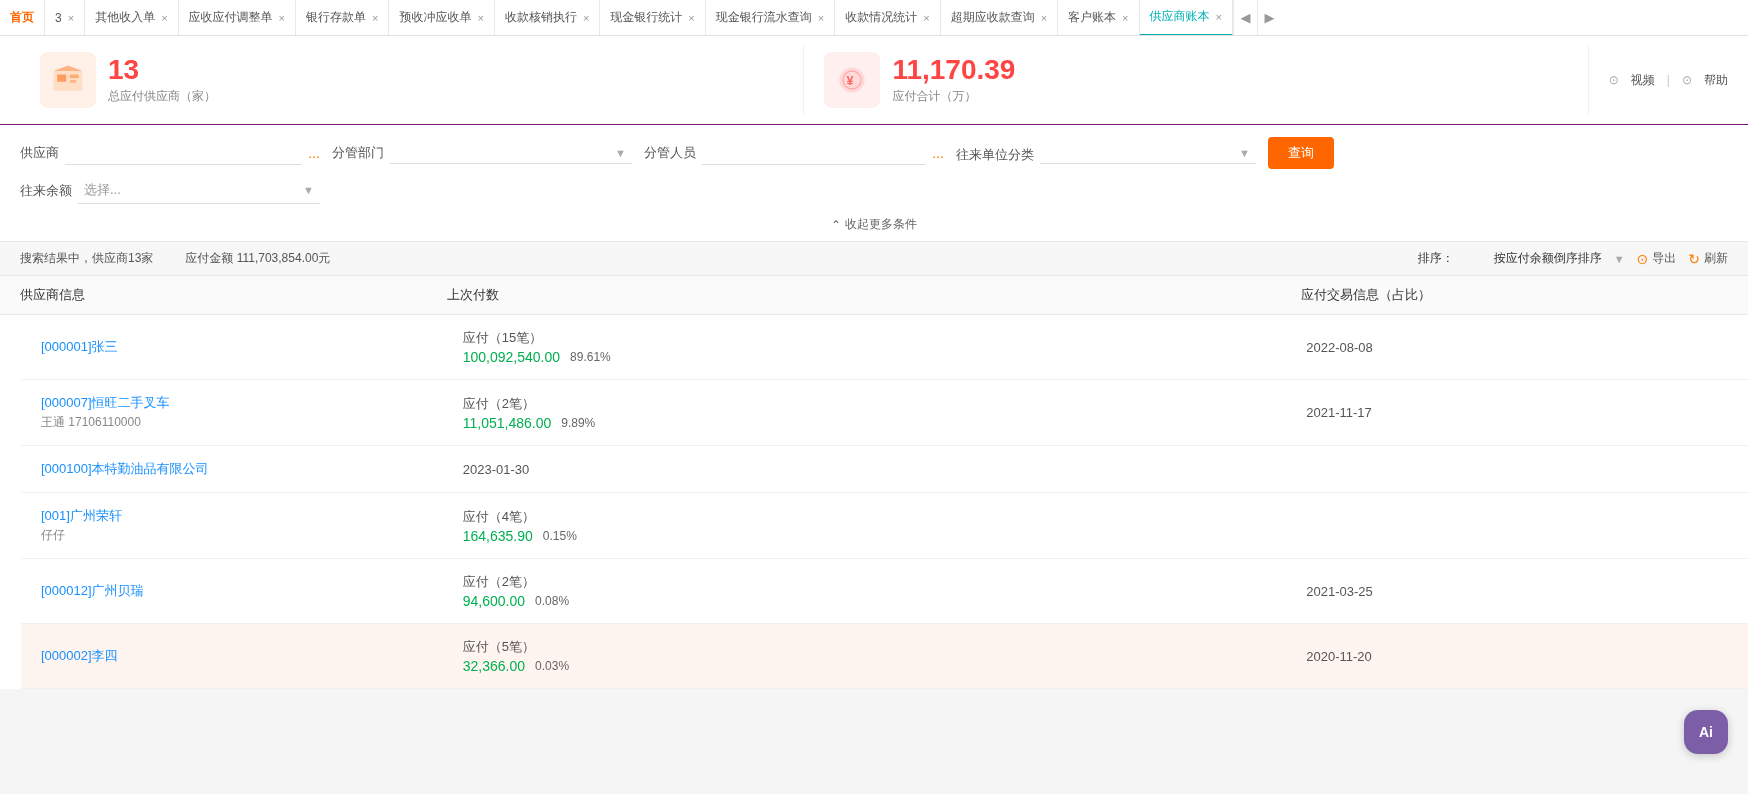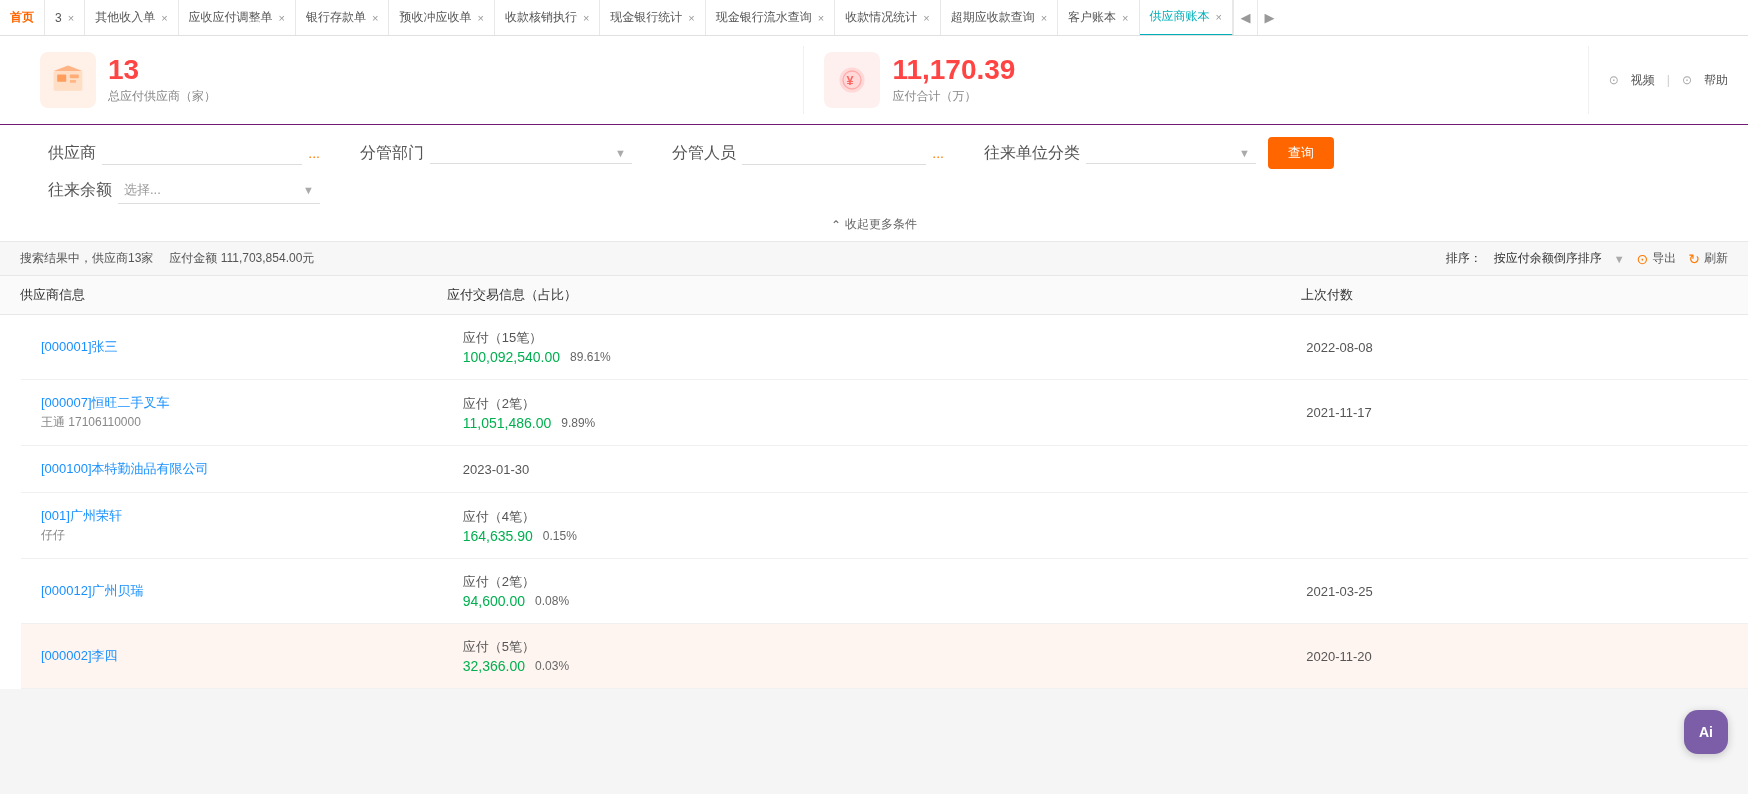--- a/index.html
+++ b/index.html
@@ -88,21 +88,21 @@
       align-items: center;
       gap: 12px;
       margin-bottom: 8px;
     }
     .filter-item {
       display: flex;
       align-items: center;
       gap: 6px;
       flex: 1;
     }
-    .filter-label { font-size: 16px; color: #555; white-space: nowrap; flex-shrink: 0; margin-left: 28px; }
+    .filter-label { font-size: 13px; color: #555; white-space: nowrap; flex-shrink: 0; }
     .filter-input {
       flex: 1;
       border: none;
       border-bottom: 1px solid #ddd;
       padding: 4px 6px;
       font-size: 13px;
       outline: none;
       color: #999;
       background: transparent;
       min-width: 0;
@@ -149,24 +149,24 @@
     .results-bar {
       display: flex;
       align-items: center;
       justify-content: space-between;
       background: #f7f7f7;
       padding: 8px 20px;
       border-bottom: 1px solid #e8e8e8;
       font-size: 12px;
       color: #555;
     }
-    .results-left { display: flex; gap: 16px; align-items: center; }
+    .results-left { display: flex; gap: 32px; align-items: center; }
     .results-right { display: flex; align-items: center; gap: 12px; }
     .results-right .sort-label { color: #333; }
-    .results-right .sort-value { color: #333; font-weight: 500; cursor: pointer; }
+    .results-right .sort-value { color: #333; font-weight: 500; cursor: pointer; margin-left: 28px; }
     .results-right .sort-chevron { color: #aaa; font-size: 11px; }
     .action-btn {
       display: flex;
       align-items: center;
       gap: 4px;
       cursor: pointer;
       color: #555;
       font-size: 12px;
     }
     .action-icon { font-size: 14px; color: #ff7a00; }
@@ -386,22 +386,22 @@
     <div class="action-btn">
       <span class="action-icon">↻</span>
       <span>刷新</span>
     </div>
   </div>
 </div>
 
 <div class="data-table">
   <div class="table-header">
     <span>供应商信息</span>
+    <span>上次付数</span>
     <span>应付交易信息（占比）</span>
-    <span>上次付数</span>
   </div>
 
   <div class="table-container">
 
     <div class="table-row">
       <div>
         <div class="supplier-name">
           [000001]张三
         </div>
       </div>

